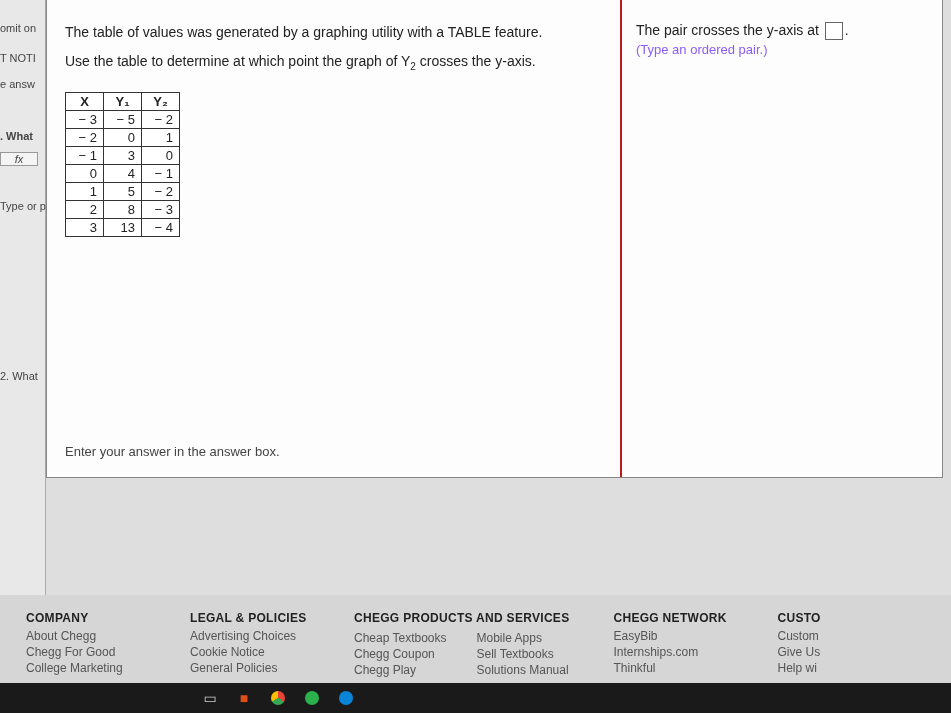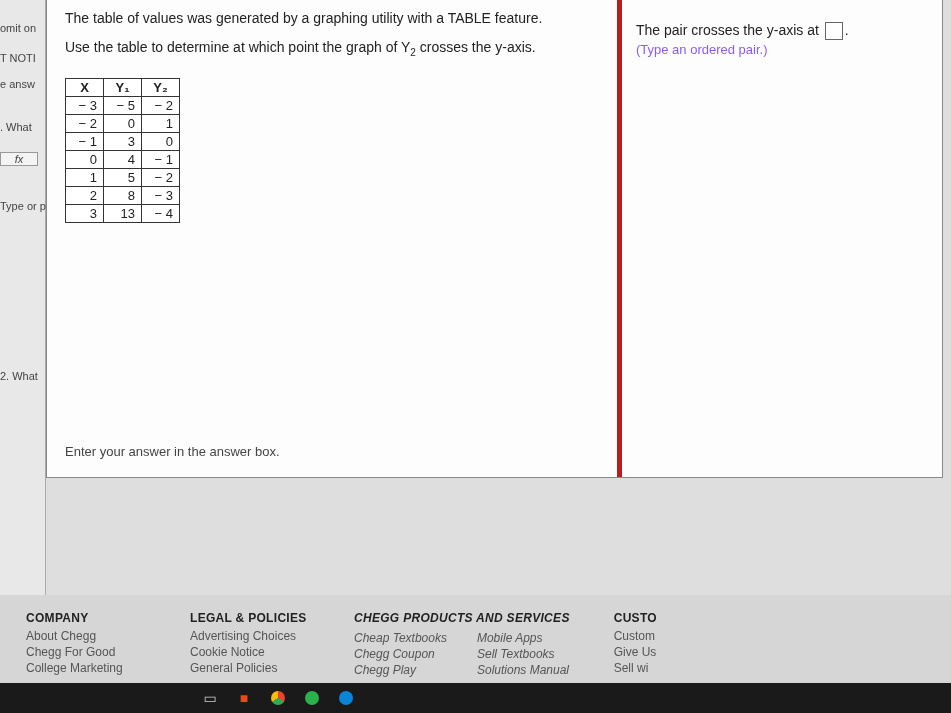--- a/index.html
+++ b/index.html
@@ -27,21 +27,21 @@
   }
   .ll { position: absolute; white-space: nowrap; }
   .main-panel {
     position: absolute;
     left: 46px; top: 0; right: 8px; height: 478px;
     background: #fdfdfd;
     border: 1px solid #888;
     border-top: none;
   }
   .content-row { display: flex; width: 100%; height: 100%; }
-  .left-col { flex: 1; padding: 8px 14px 8px 18px; border-right: 5px solid #b91c1c; position: relative; }
+  .left-col { flex: 1; padding: 22px 14px 8px 18px; border-right: 2px solid #b91c1c; position: relative; }
   .right-col { width: 320px; padding: 22px 12px 8px 14px; }
   .instr { font-size: 14px; line-height: 1.5; }
   .sub { vertical-align: sub; font-size: 10px; }
   .data-table {
     border-collapse: collapse;
     margin-top: 18px;
     font-size: 13px;
   }
   .data-table th, .data-table td {
     border: 1px solid #333;
@@ -105,21 +105,21 @@
 </style>
 </head>
 <body>
 
 <div class="left-strip"></div>
 
 <div class="left-labels">
   <div class="ll" style="top:22px;">omit on</div>
   <div class="ll" style="top:52px;">T NOTI</div>
   <div class="ll" style="top:78px;">e answ</div>
-  <div class="ll" style="top:121px;">. What</div>
+  <div class="ll" style="top:130px;font-weight:bold;">. What</div>
   <div class="ll" style="top:152px;width:38px;border:1px solid #999;background:#f4f4f4;text-align:center;font-style:italic;">fx</div>
   <div class="ll" style="top:200px;">Type or pa</div>
   <div class="ll" style="top:370px;">2. What</div>
 </div>
 
 <div class="main-panel">
   <div class="content-row">
     <div class="left-col">
       <div class="instr">The table of values was generated by a graphing utility with a TABLE feature.</div>
       <div class="instr" style="margin-top:8px;">
@@ -191,40 +191,46 @@
     <div class="ln">About Chegg</div>
     <div class="ln">Chegg For Good</div>
     <div class="ln">College Marketing</div>
   </div>
   <div class="footer-col">
     <div class="hd">LEGAL &amp; POLICIES</div>
     <div class="ln">Advertising Choices</div>
     <div class="ln">Cookie Notice</div>
     <div class="ln">General Policies</div>
   </div>
-  <div class="footer-col" style="min-width:200px;font-style:italic;">
+  <div class="footer-col" style="min-width:200px;">
     <div class="hd">CHEGG PRODUCTS AND SERVICES</div>
     <div style="display:flex;gap:30px;align-items:center;">
       <div>
         <div class="ln">Cheap Textbooks</div>
         <div class="ln">Chegg Coupon</div>
         <div class="ln">Chegg Play</div>
       </div>
       <div>
         <div class="ln">Mobile Apps</div>
         <div class="ln">Sell Textbooks</div>
         <div class="ln">Solutions Manual</div>
       </div>
     </div>
   </div>
   <div class="footer-col">
+    <div class="hd">CHEGG NETWORK</div>
+    <div class="ln">EasyBib</div>
+    <div class="ln">Internships.com</div>
+    <div class="ln">Thinkful</div>
+  </div>
+  <div class="footer-col">
     <div class="hd">CUSTO</div>
     <div class="ln">Custom</div>
     <div class="ln">Give Us</div>
-    <div class="ln">Sell wi</div>
+    <div class="ln">Help wi</div>
   </div>
 </div>
 
 <div class="taskbar">
   <div class="tb-icon" style="color:#ccc;">▭</div>
   <div class="tb-icon" style="color:#e04f1a;">■</div>
   <div class="tb-icon">
       <div class="circ" style="background:conic-gradient(#ea4335 0 120deg,#34a853 120deg 240deg,#fbbc05 240deg 360deg);"></div>
     </div>
   <div class="tb-icon">

